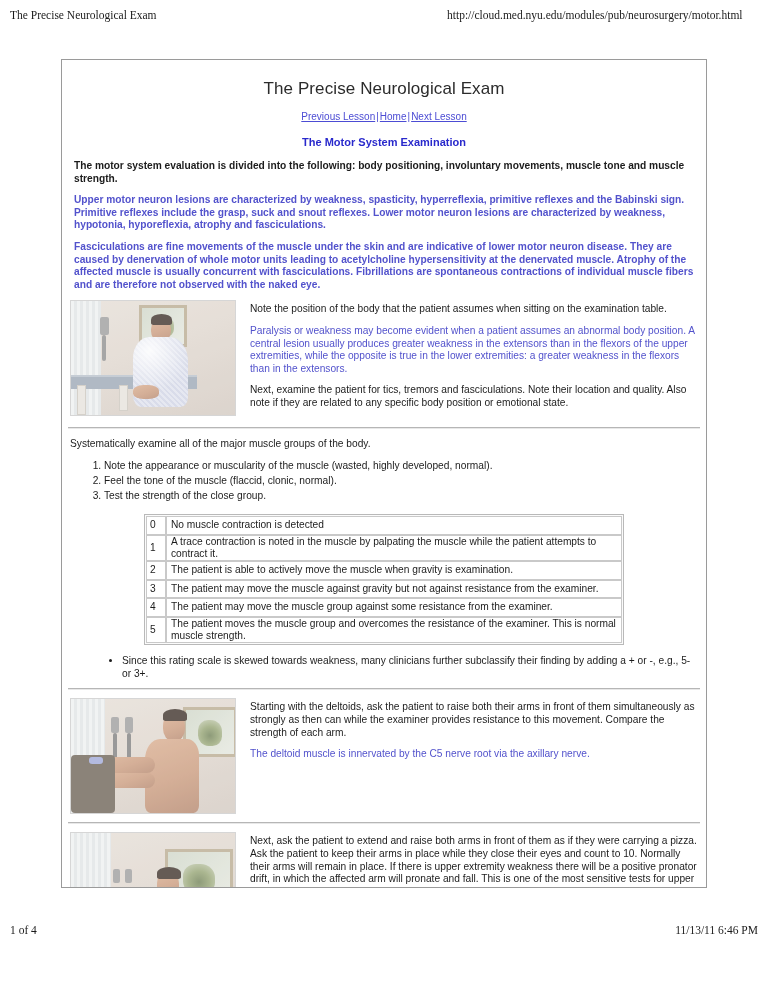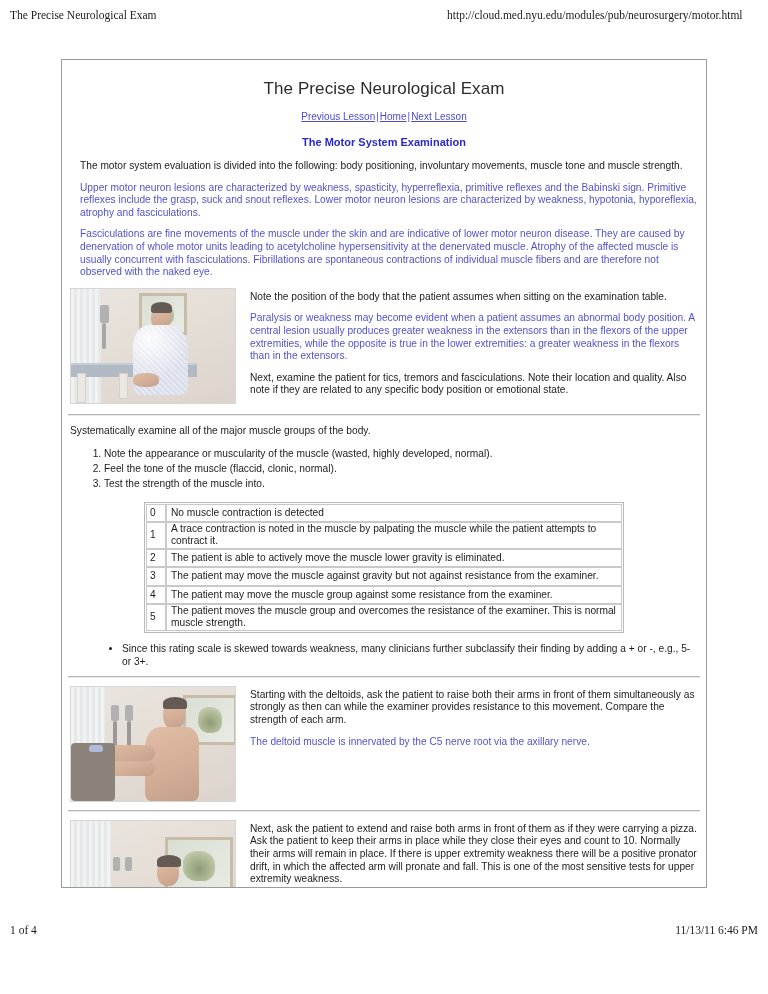--- a/index.html
+++ b/index.html
@@ -117,21 +117,22 @@
   
   p.black, p.blue {
     font-size: 10.2px;
     line-height: 12.6px;
     margin: 0 0 9px 0;
   }
   p.black { color: #1c1c1c; }
   p.blue  { color: #5252cc; }
 
   .body-block {
-    margin: 12px 4px 0 14px;
+    margin: 12px 4px 0 8px;
+    font-weight: bold;
   }
 
   
   hr.rule {
     border: 0;
     border-top: 1px solid #b6b6b6;
     border-bottom: 1px solid #e8e8e8;
     margin: 8px 2px 8px 2px;
     height: 0;
   }
@@ -327,38 +328,38 @@
       </div>
     </div>
 
     <hr class="rule">
 
     <div class="plain-block">
       <p class="black" style="margin-bottom:0;">Systematically examine all of the major muscle groups of the body.</p>
       <ol class="steps">
         <li>Note the appearance or muscularity of the muscle (wasted, highly developed, normal).</li>
         <li>Feel the tone of the muscle (flaccid, clonic, normal).</li>
-        <li>Test the strength of the muscle into.</li>
+        <li>Test the strength of the close group.</li>
       </ol>
     </div>
 
     <div class="table-wrap">
       <table class="rating">
         <tbody>
           <tr>
             <td class="score">0</td>
             <td>No muscle contraction is detected</td>
           </tr>
           <tr>
             <td class="score">1</td>
             <td>A trace contraction is noted in the muscle by palpating the muscle while the patient attempts to contract it.</td>
           </tr>
           <tr>
             <td class="score">2</td>
-            <td>The patient is able to actively move the muscle lower gravity is eliminated.</td>
+            <td>The patient is able to actively move the muscle when gravity is examination.</td>
           </tr>
           <tr>
             <td class="score">3</td>
             <td>The patient may move the muscle against gravity but not against resistance from the examiner.</td>
           </tr>
           <tr>
             <td class="score">4</td>
             <td>The patient may move the muscle group against some resistance from the examiner.</td>
           </tr>
           <tr>

